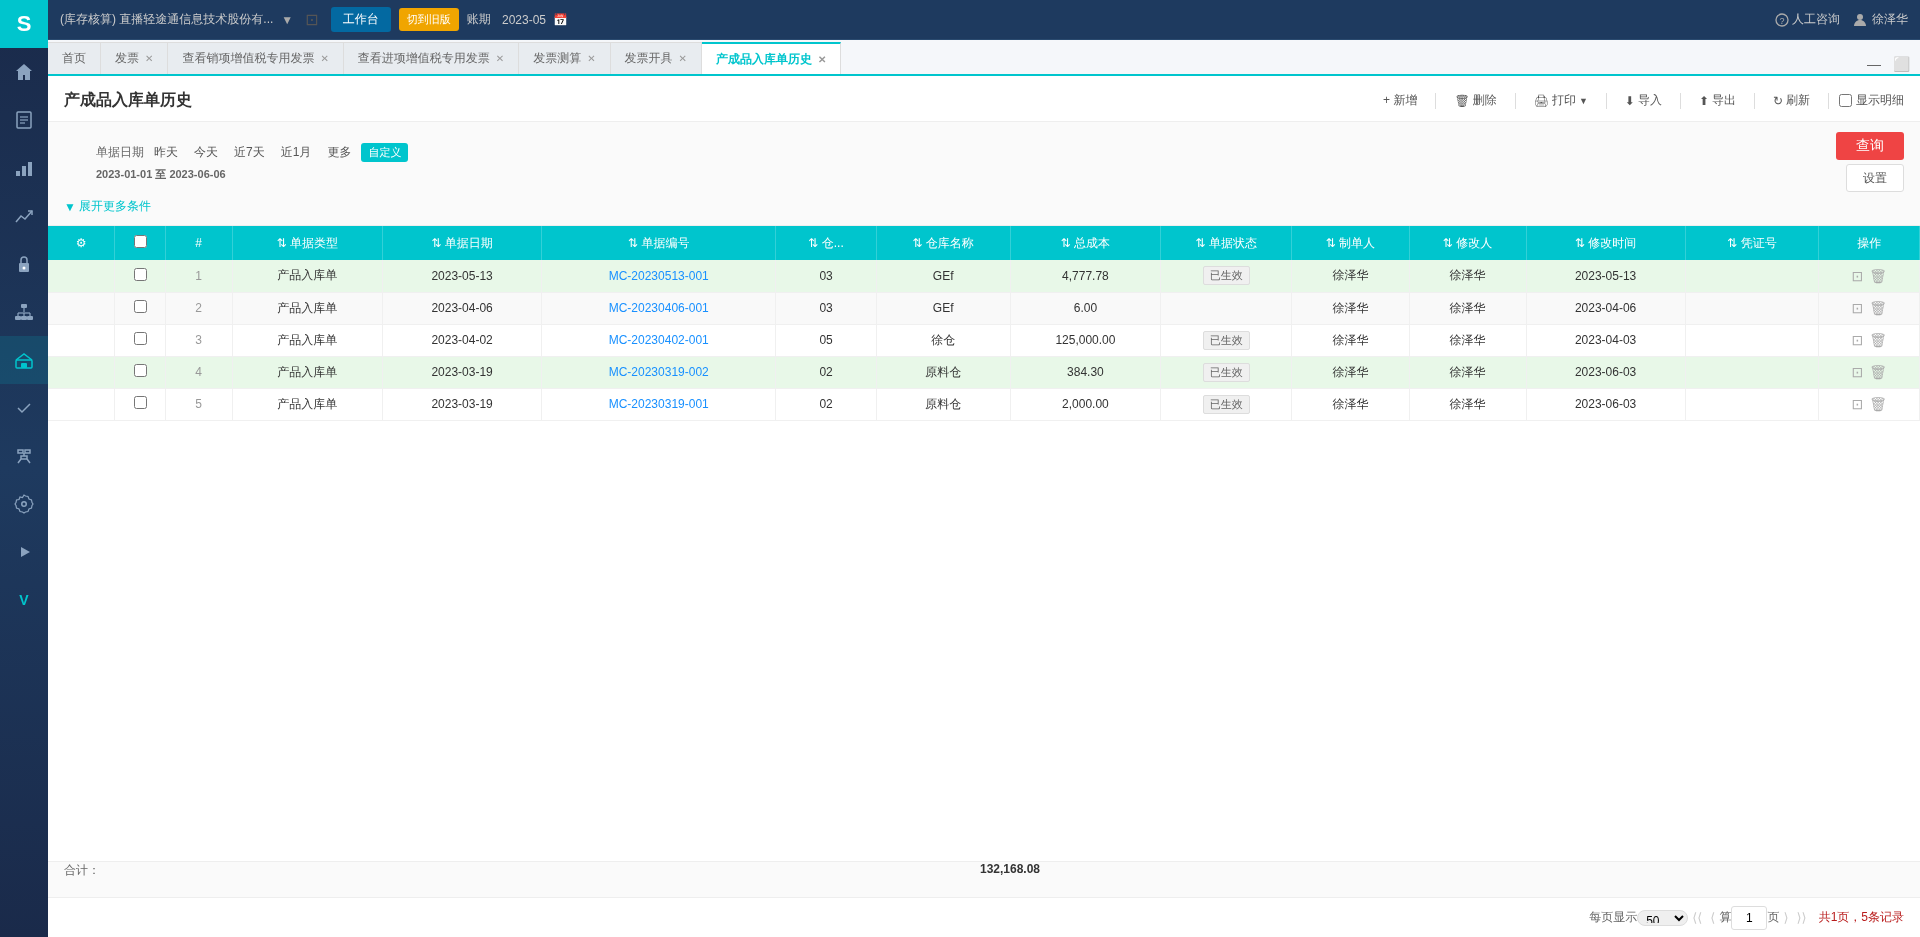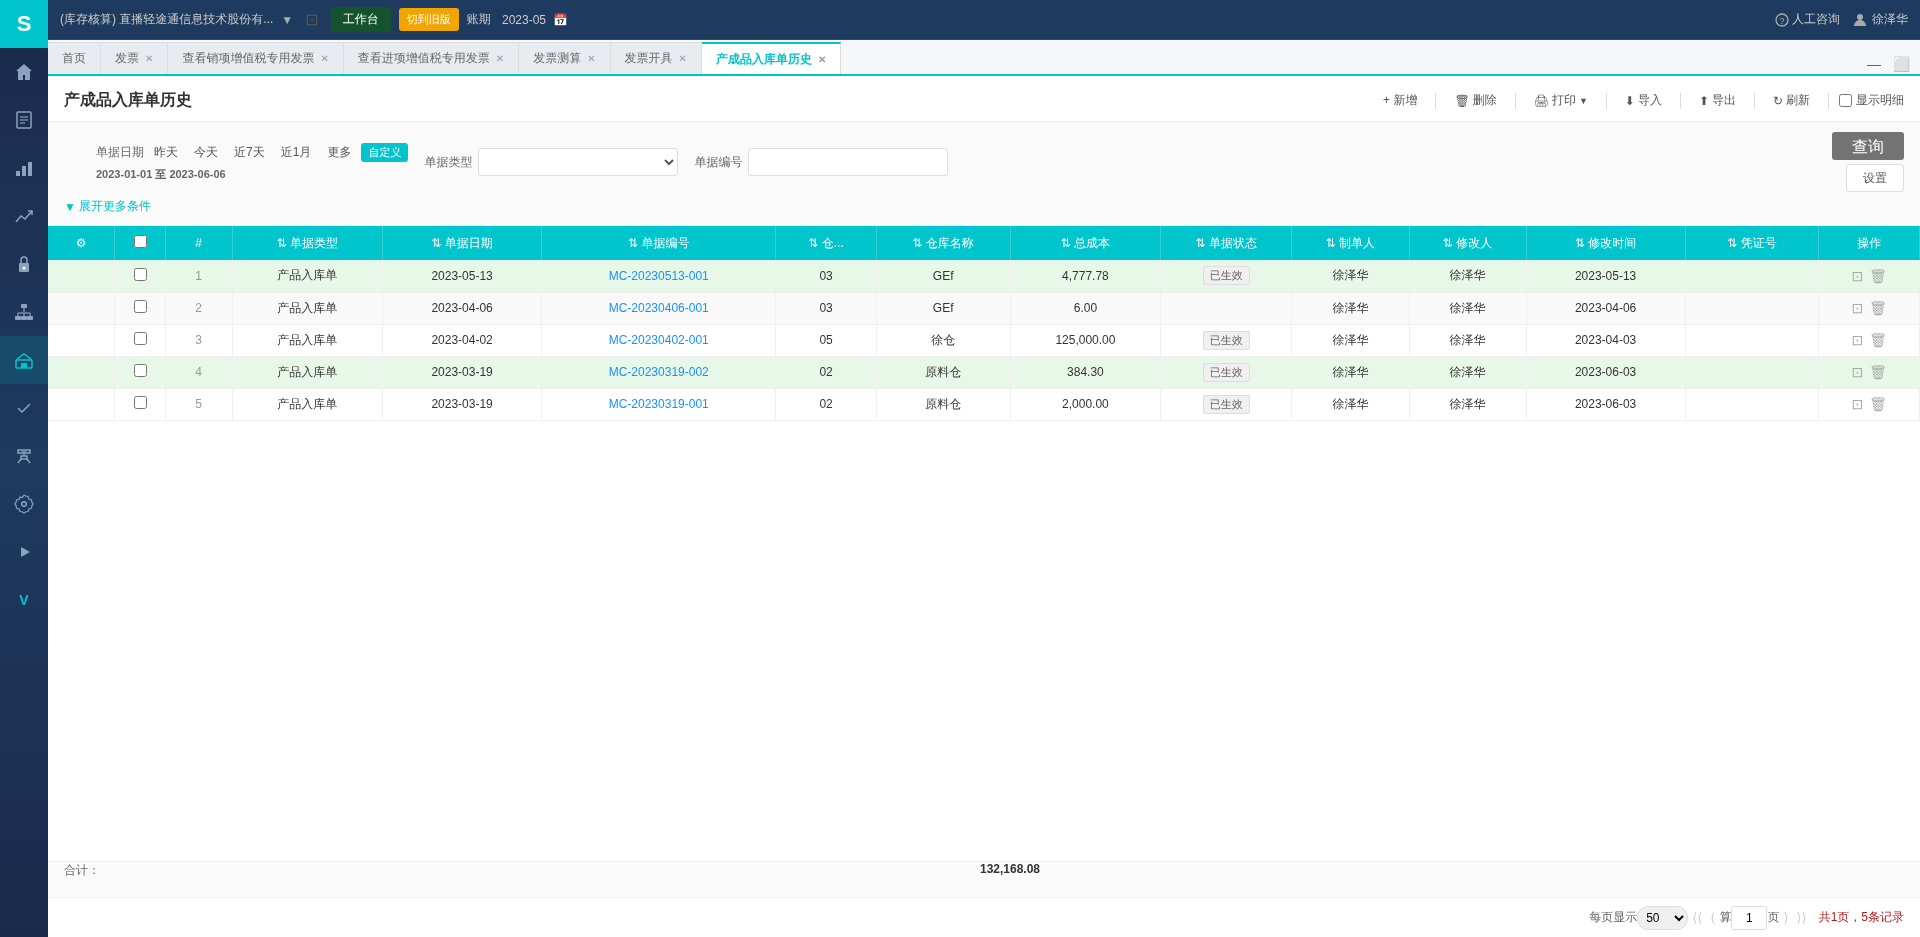--- a/index.html
+++ b/index.html
@@ -10,21 +10,21 @@
     .sidebar-logo { width: 48px; height: 48px; background: #00c5cd; display: flex; align-items: center; justify-content: center; color: white; font-size: 20px; font-weight: bold; }
     .sidebar-item { width: 48px; height: 48px; display: flex; align-items: center; justify-content: center; color: #8ba3bf; cursor: pointer; font-size: 18px; }
     .sidebar-item.active-page { background: rgba(0,197,205,0.15); color: #00c5cd; }
 
     
     .main { flex: 1; display: flex; flex-direction: column; overflow: hidden; }
 
     
     .topbar { height: 40px; background: #1e3a5f; display: flex; align-items: center; padding: 0 12px; gap: 8px; color: white; font-size: 12px; border-bottom: 1px solid #2a4a6f; }
     .topbar-company { color: #ccc; font-size: 12px; cursor: pointer; display: flex; align-items: center; gap: 4px; }
-    .topbar-workbench { background: #14532d; color: white; border: none; padding: 4px 12px; border-radius: 3px; cursor: pointer; font-size: 12px; }
+    .topbar-workbench { background: #0369a1; color: white; border: none; padding: 4px 12px; border-radius: 3px; cursor: pointer; font-size: 12px; }
     .topbar-period-btn { background: #f0a500; color: white; border: none; padding: 4px 8px; border-radius: 3px; cursor: pointer; font-size: 11px; }
     .topbar-period { color: #ccc; font-size: 12px; display: flex; align-items: center; gap: 4px; }
     .topbar-right { margin-left: auto; display: flex; align-items: center; gap: 12px; color: #ccc; }
     .topbar-right .user { display: flex; align-items: center; gap: 4px; cursor: pointer; }
 
     
     .tabbar { height: 36px; background: #f5f7fa; display: flex; align-items: flex-end; padding: 0 0 0 0; border-bottom: 2px solid #00c5cd; overflow-x: auto; }
     .tab { height: 32px; padding: 0 14px; display: flex; align-items: center; gap: 6px; cursor: pointer; font-size: 12px; color: #666; background: #e8ecf0; border-right: 1px solid #ddd; border-top: 1px solid #ddd; white-space: nowrap; }
     .tab.active { background: white; color: #00c5cd; border-top: 2px solid #00c5cd; border-bottom: none; font-weight: bold; }
     .tab-close { color: #999; font-size: 10px; cursor: pointer; }
@@ -43,21 +43,21 @@
     
     .filter-area { padding: 10px 16px; background: #fafafa; border-bottom: 1px solid #eee; }
     .filter-row { display: flex; align-items: center; gap: 16px; flex-wrap: wrap; margin-left: 32px; }
     .filter-label { color: #666; font-size: 12px; white-space: nowrap; }
     .date-shortcut { padding: 2px 6px; border: none; background: none; cursor: pointer; color: #555; font-size: 12px; }
     .date-shortcut.more { color: #555; }
     .date-custom-badge { background: #00c5cd; color: white; padding: 2px 7px; border-radius: 3px; font-size: 11px; cursor: pointer; }
     .date-range-text { color: #666; font-size: 11px; margin-top: 2px; font-weight: bold; }
     .filter-select { border: 1px solid #ddd; border-radius: 3px; padding: 4px 8px; font-size: 12px; color: #555; background: white; min-width: 200px; height: 28px; outline: none; }
     .filter-input { border: 1px solid #ddd; border-radius: 3px; padding: 4px 8px; font-size: 12px; color: #555; background: white; min-width: 200px; height: 28px; outline: none; flex: 1; }
-    .query-btn { background: #737373; color: white; border: none; padding: 5px 20px; border-radius: 3px; cursor: pointer; font-size: 16px; height: 28px; }
+    .query-btn { background: #ef4444; color: white; border: none; padding: 5px 20px; border-radius: 3px; cursor: pointer; font-size: 14px; height: 28px; }
     .reset-btn { background: white; color: #555; border: 1px solid #ddd; padding: 4px 16px; border-radius: 3px; cursor: pointer; font-size: 12px; height: 28px; }
     .expand-btn { color: #00c5cd; font-size: 12px; cursor: pointer; display: flex; align-items: center; gap: 3px; }
 
     
     .table-wrap { flex: 1; overflow: auto; }
     table { width: 100%; border-collapse: collapse; font-size: 12px; }
     thead tr { background: #00c5cd; color: white; height: 34px; }
     thead th { padding: 0 8px; text-align: center; font-weight: normal; white-space: nowrap; border-right: 1px solid rgba(255,255,255,0.2); cursor: pointer; user-select: none; }
     thead th:first-child { width: 40px; }
     tbody tr { height: 32px; border-bottom: 1px solid #f0f0f0; }
@@ -72,21 +72,21 @@
     .action-icon-btn { background: none; border: none; cursor: pointer; color: #aaa; font-size: 14px; }
 
     
     .table-footer { height: 36px; border-top: 1px solid #eee; display: flex; align-items: flex-start; padding: 0 16px; background: #fafafa; font-size: 12px; color: #555; }
     .footer-total-label { color: #666; }
     .footer-total-value { margin-left: 16px; color: #333; font-weight: bold; flex: 1; text-align: center; }
 
     
     .pagination { height: 40px; border-top: 1px solid #eee; display: flex; align-items: center; justify-content: flex-end; padding: 0 16px; font-size: 12px; color: #555; background: white; }
     .per-page-label { color: #666; }
-    .per-page-select { border: 1px solid #ddd; border-radius: 11px; padding: 2px 4px; font-size: 12px; height: 24px; }
+    .per-page-select { border: 1px solid #ddd; border-radius: 11px; padding: 2px 4px; font-size: 12px; height: 16px; }
     .page-btn { border: none; background: none; cursor: pointer; color: #555; font-size: 13px; padding: 2px 4px; }
     .page-btn:disabled { color: #ccc; cursor: not-allowed; }
     .page-input { width: 36px; border: 1px solid #ddd; border-radius: 3px; text-align: center; font-size: 12px; height: 24px; }
     .page-label { color: #666; }
     .total-records { color: #b91c1c; margin-left: 8px; }
 
     
     .th-settings { cursor: pointer; }
 
     .col-checkbox { width: 30px; }
@@ -304,35 +304,20 @@
             <button class="date-shortcut">昨天</button>
             <button class="date-shortcut">今天</button>
             <button class="date-shortcut">近7天</button>
             <button class="date-shortcut">近1月</button>
             <button class="date-shortcut more">更多</button>
             <span class="date-custom-badge">自定义</span>
           </div>
           <div class="date-range-text">2023-01-01 至 2023-06-06</div>
         </div>
 
-        <div class="filter-right-group">
-          <div style="display:flex; align-items:center; gap:6px;">
-            <span class="filter-label">单据类型</span>
-            <div style="position:relative; display:inline-block;">
-              <select class="filter-select">
-                <option value=""></option>
-                <option value="产品入库单">产品入库单</option>
-              </select>
-            </div>
-          </div>
-          <div style="display:flex; align-items:center; gap:6px;">
-            <span class="filter-label">单据编号</span>
-            <input class="filter-input" type="text" placeholder="" style="">
-          </div>
-        </div>
 
         <div style="display:flex; flex-direction:column; gap:4px; align-items:flex-end; margin-left:auto;">
           <button class="query-btn">查询</button>
           <button class="reset-btn">设置</button>
         </div>
       </div>
       <div style="margin-top:6px;">
         <span class="expand-btn">
           <span>▼</span>
           <span>展开更多条件</span>

